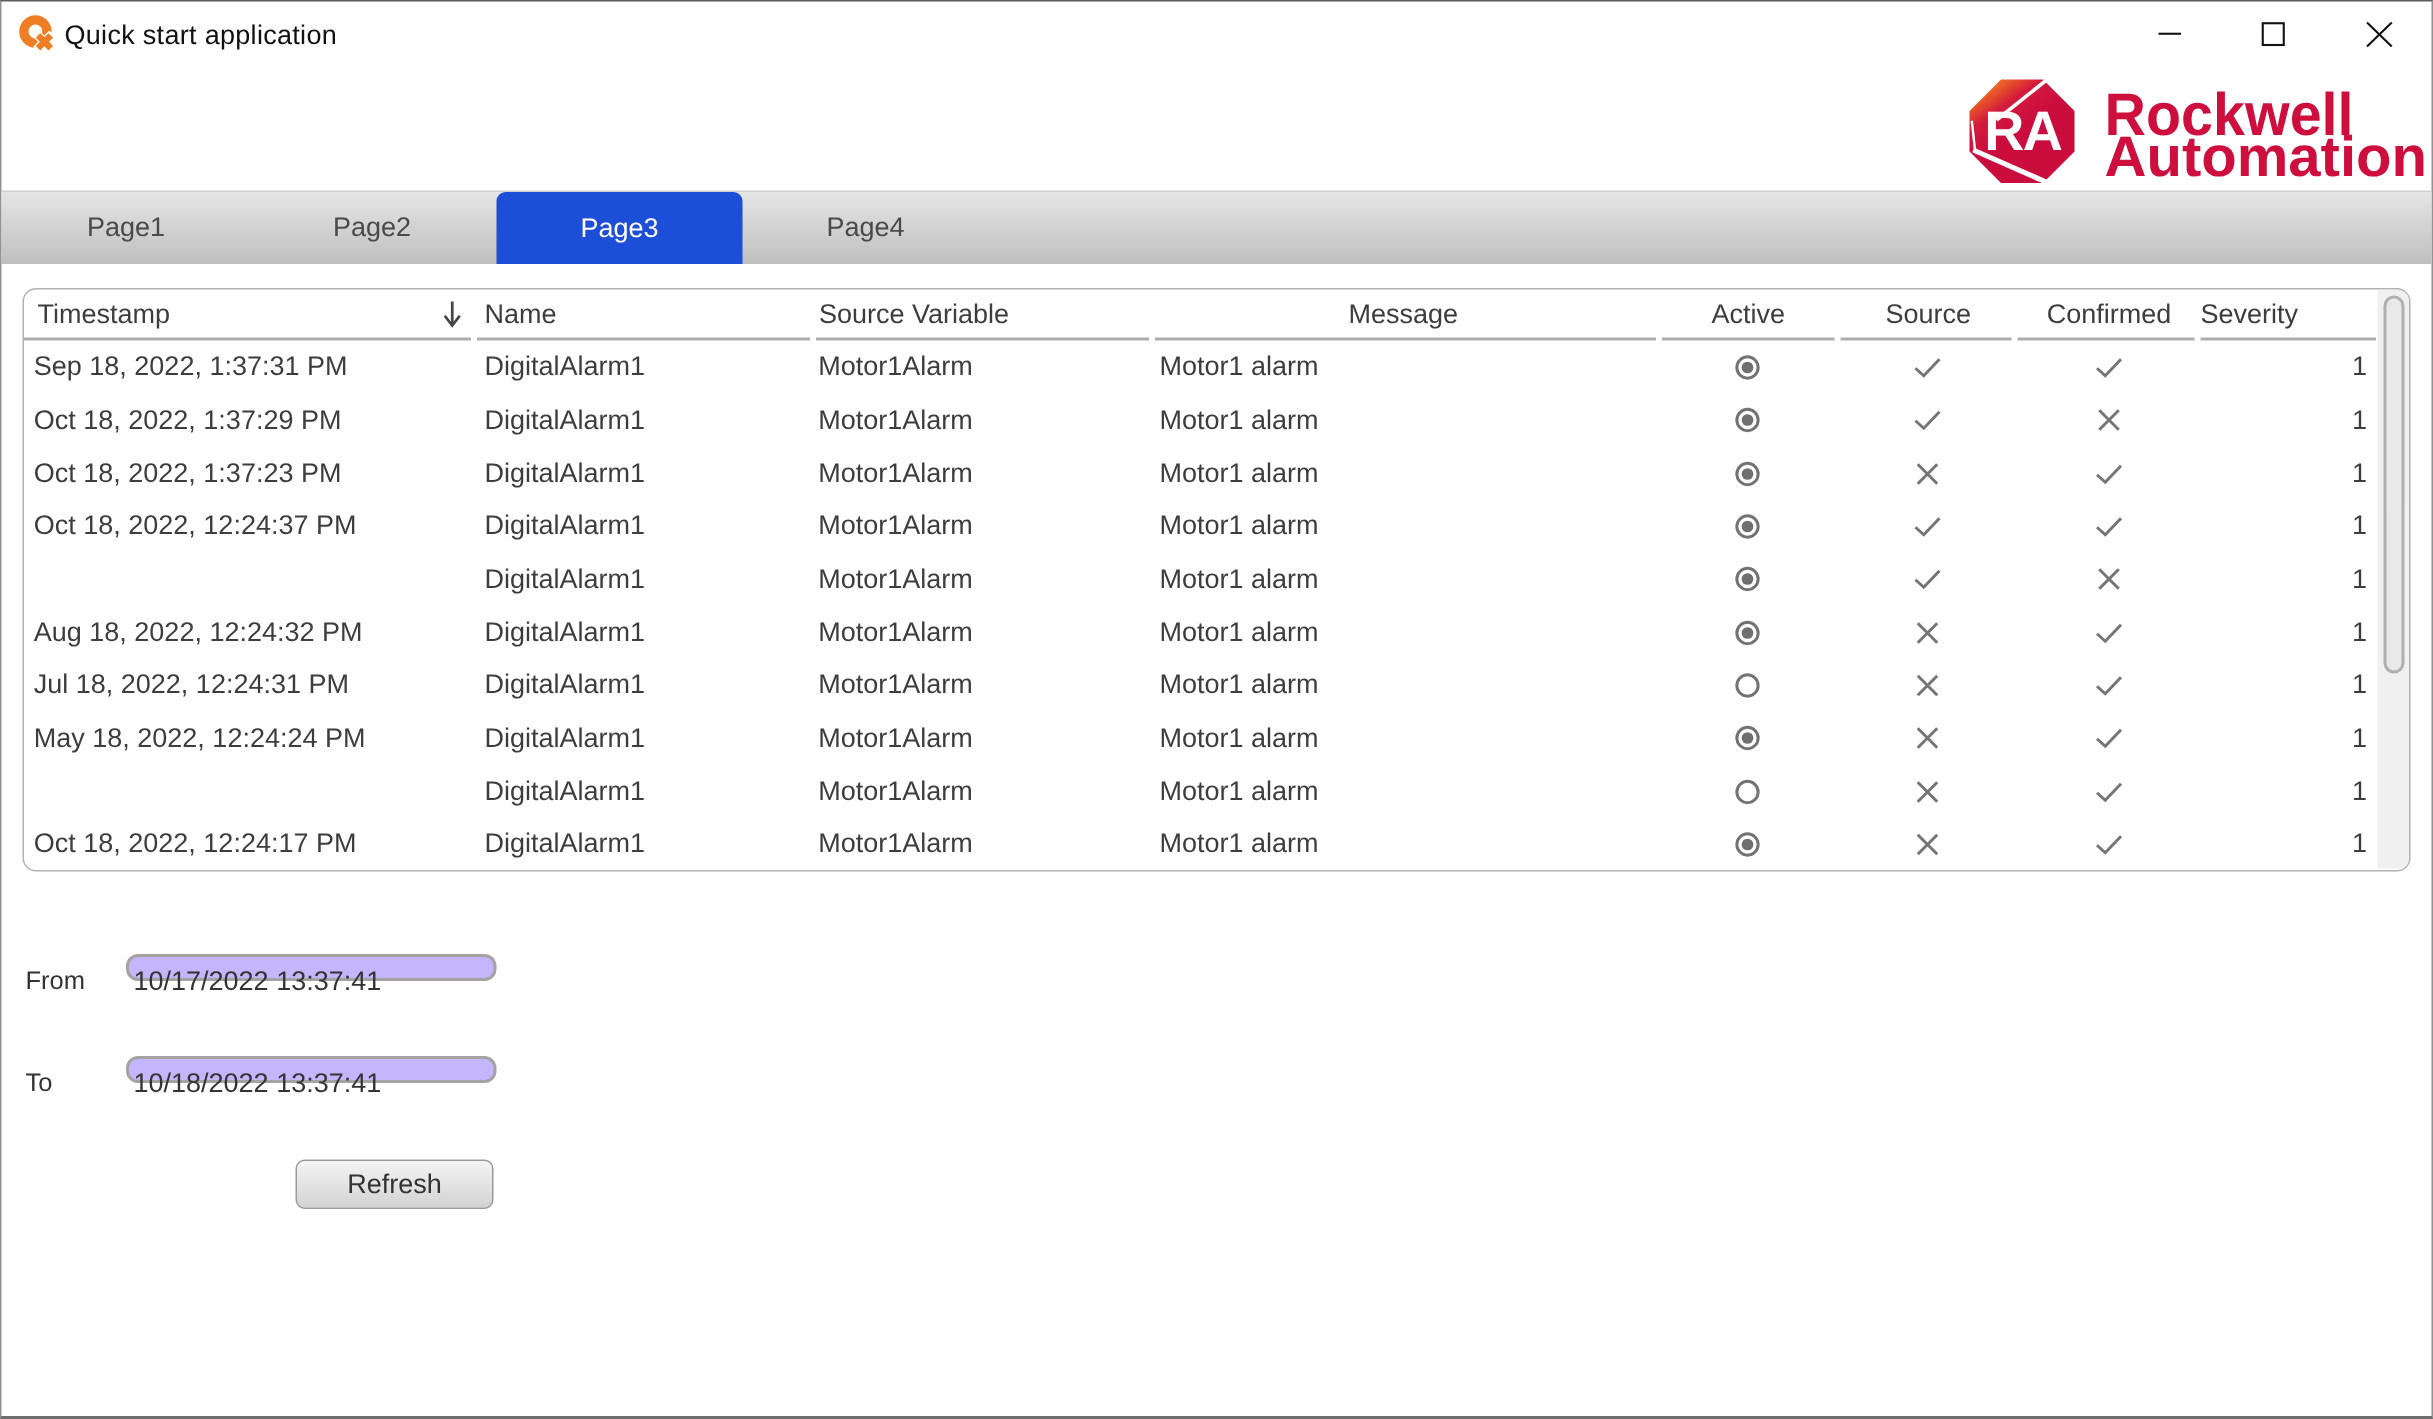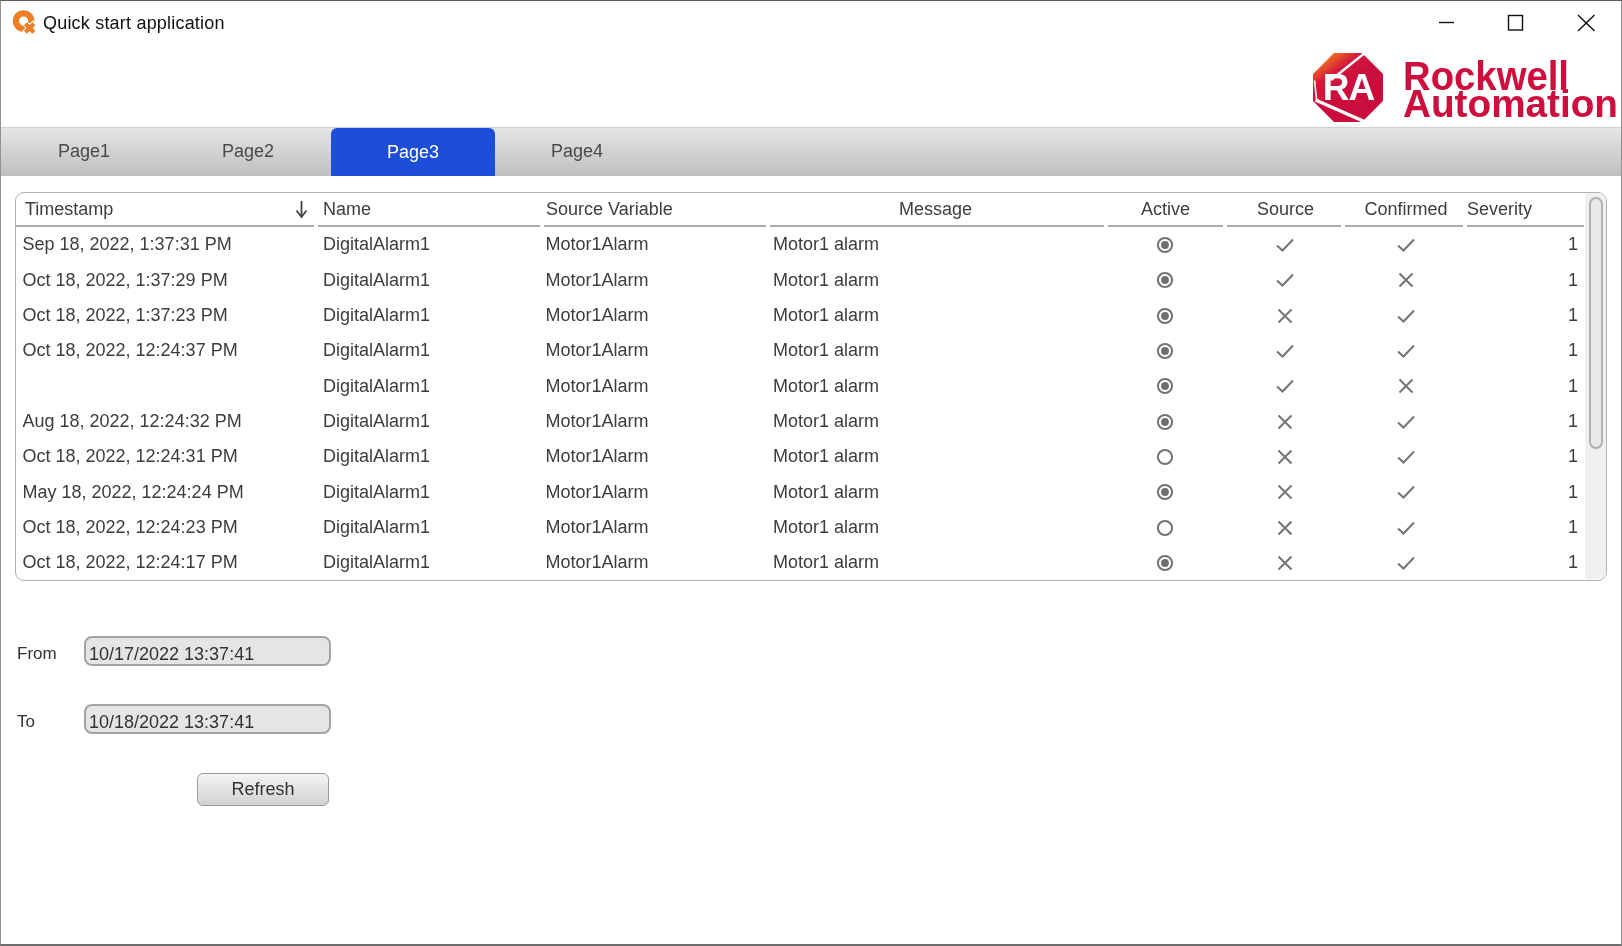--- a/index.html
+++ b/index.html
@@ -18,21 +18,21 @@
 .hcell{position:absolute;top:0;height:33px;font-size:18px;color:#3d3d3d;line-height:33px;white-space:nowrap}
 .useg{position:absolute;top:32.2px;height:1.9px;background:#adadad}
 .row{position:absolute;left:0;width:1568px;height:35.33px}
 .cell{position:absolute;top:0;height:35.33px;line-height:35.33px;font-size:18px;color:#3d3d3d;white-space:nowrap}
 .icw{position:absolute;top:50%;transform:translate(-50%,-50%)}
 
 .sbtrack{position:absolute;right:0;top:0;width:21px;height:386px;background:#f0f0f0}
 .sbthumb{position:absolute;left:4px;top:4px;width:14px;height:252px;background:#e9e9e9;border:2px solid #b0b0b0;border-radius:8px}
 
 .lbl{position:absolute;font-size:17px;color:#333}
-.input{position:absolute;left:84px;width:247px;height:30px;border:2px solid #a3a3a3;border-radius:8px;font-size:18px;color:#333;line-height:33px;padding-left:3px;background:#e5e5e5}
+.input{position:absolute;left:84px;width:247px;height:18px;border:2px solid #a3a3a3;border-radius:8px;font-size:18px;color:#333;line-height:33px;padding-left:3px;background:#c4b5fd}
 .btn{position:absolute;left:197px;top:773px;width:132px;height:33px;background:linear-gradient(#f4f4f4,#d2d2d2);border:1px solid #9a9a9a;border-radius:6px;font-size:18px;color:#333;text-align:center;line-height:31px}
 </style>
 </head>
 <body>
 <div class="win"></div>
 
 <svg class="abs" style="left:12px;top:9px" width="28" height="28" viewBox="0 0 28 28">
   <circle cx="11.6" cy="12" r="7.7" fill="none" stroke="#EF7D23" stroke-width="6.2"></circle>
   <g transform="translate(17.6,18.9) rotate(45) scale(0.82)">
     <path d="M-3.7,-9.3 h7.4 v5.6 h5.6 v7.4 h-5.6 v5.6 h-7.4 v-5.6 h-5.6 v-7.4 h5.6 z" fill="#ffffff"></path>
@@ -190,21 +190,21 @@
         </svg>
         <svg class="icw" style="left:1268.5px" width="17" height="17" viewBox="0 0 17 17">
           <path d="M2,2 L15,15 M15,2 L2,15" fill="none" stroke="#757575" stroke-width="2"></path>
         </svg>
         <svg class="icw" style="left:1389.5px" width="20" height="16" viewBox="0 0 20 16">
           <path d="M2,8.5 L7.5,13.5 L18,2.5" fill="none" stroke="#757575" stroke-width="2"></path>
         </svg>
   <div class="cell" style="left:1451px;width:111px;text-align:right">1</div>
  </div>
 <div class="row" style="top:246.38px">
-  <div class="cell" style="left:6.5px">Oct 18, 2022, 12:24:31 PM</div>
+  <div class="cell" style="left:6.5px">Jul 18, 2022, 12:24:31 PM</div>
   <div class="cell" style="left:307px">DigitalAlarm1</div>
   <div class="cell" style="left:529.5px">Motor1Alarm</div>
   <div class="cell" style="left:757px">Motor1 alarm</div>
   <svg class="icw" style="left:1148.5px" width="18" height="18" viewBox="0 0 18 18">
           <circle cx="9" cy="9" r="7.1" fill="none" stroke="#737373" stroke-width="2"></circle>
         </svg>
         <svg class="icw" style="left:1268.5px" width="17" height="17" viewBox="0 0 17 17">
           <path d="M2,2 L15,15 M15,2 L2,15" fill="none" stroke="#757575" stroke-width="2"></path>
         </svg>
         <svg class="icw" style="left:1389.5px" width="20" height="16" viewBox="0 0 20 16">
@@ -223,21 +223,20 @@
         </svg>
         <svg class="icw" style="left:1268.5px" width="17" height="17" viewBox="0 0 17 17">
           <path d="M2,2 L15,15 M15,2 L2,15" fill="none" stroke="#757575" stroke-width="2"></path>
         </svg>
         <svg class="icw" style="left:1389.5px" width="20" height="16" viewBox="0 0 20 16">
           <path d="M2,8.5 L7.5,13.5 L18,2.5" fill="none" stroke="#757575" stroke-width="2"></path>
         </svg>
   <div class="cell" style="left:1451px;width:111px;text-align:right">1</div>
  </div>
 <div class="row" style="top:317.04px">
-  <div class="cell" style="left:6.5px">Oct 18, 2022, 12:24:23 PM</div>
   <div class="cell" style="left:307px">DigitalAlarm1</div>
   <div class="cell" style="left:529.5px">Motor1Alarm</div>
   <div class="cell" style="left:757px">Motor1 alarm</div>
   <svg class="icw" style="left:1148.5px" width="18" height="18" viewBox="0 0 18 18">
           <circle cx="9" cy="9" r="7.1" fill="none" stroke="#737373" stroke-width="2"></circle>
         </svg>
         <svg class="icw" style="left:1268.5px" width="17" height="17" viewBox="0 0 17 17">
           <path d="M2,2 L15,15 M15,2 L2,15" fill="none" stroke="#757575" stroke-width="2"></path>
         </svg>
         <svg class="icw" style="left:1389.5px" width="20" height="16" viewBox="0 0 20 16">

